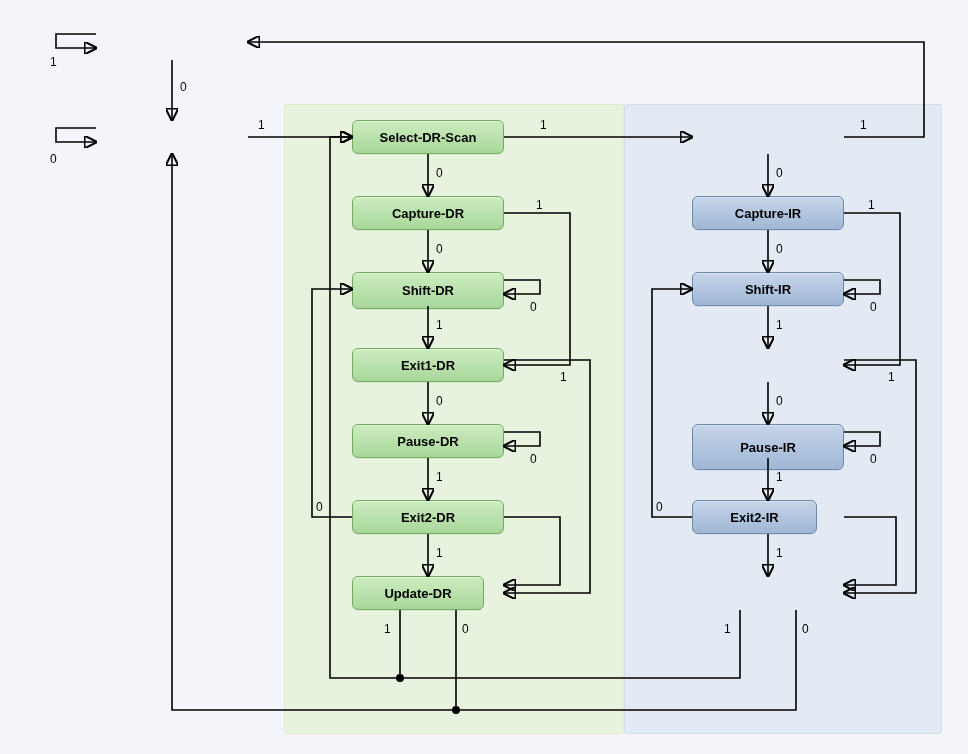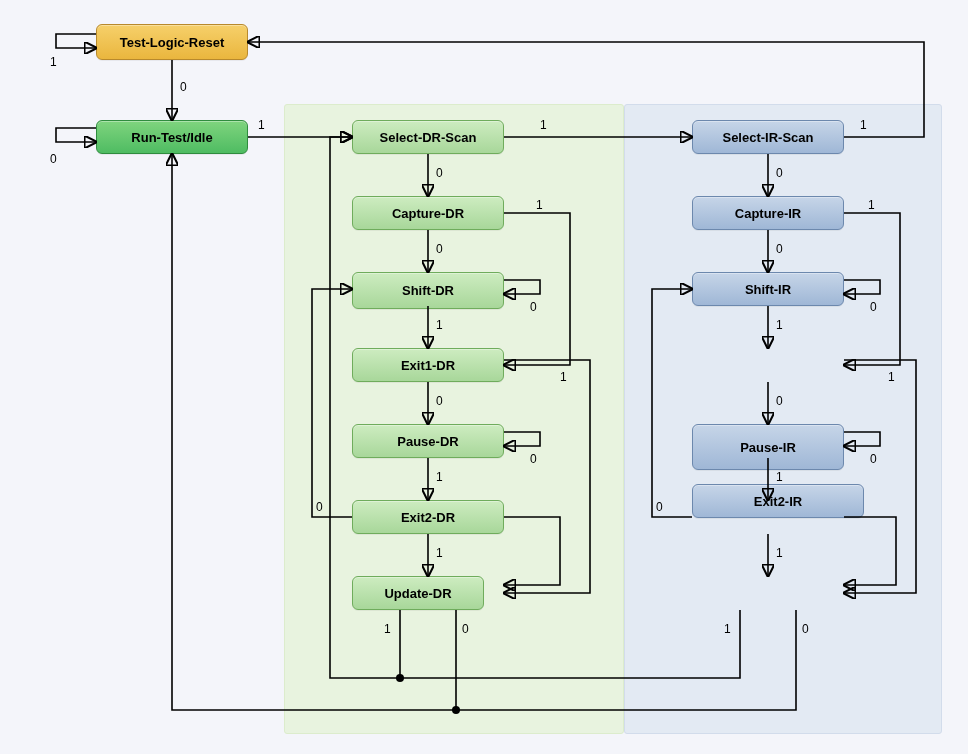--- a/index.html
+++ b/index.html
@@ -20,26 +20,20 @@
   svg line,svg path,svg polyline{stroke:#000;stroke-width:1.6;fill:none}
 </style>
 </head>
 <body>
 
 <div class="canvas">
 
   <div class="region region-dr" style="left:284px;top:104px;width:338px;height:628px"></div>
   <div class="region region-ir" style="left:624px;top:104px;width:316px;height:628px"></div>
 
-  <div class="node n-gold" style="left:96px;top:24px;width:152px;height:36px">
-      <span>Test-Logic-Reset</span>
-    </div>
-  <div class="node n-green" style="left:96px;top:120px;width:152px;height:34px">
-      <span>Run-Test/Idle</span>
-    </div>
 
   <div class="node n-mint" style="left:352px;top:120px;width:152px;height:34px">
       <span>Select-DR-Scan</span>
     </div>
   <div class="node n-mint" style="left:352px;top:196px;width:152px;height:34px">
       <span>Capture-DR</span>
     </div>
   <div class="node n-mint" style="left:352px;top:272px;width:152px;height:37px">
       <span>Shift-DR</span>
     </div>
@@ -49,33 +43,30 @@
   <div class="node n-mint" style="left:352px;top:424px;width:152px;height:34px">
       <span>Pause-DR</span>
     </div>
   <div class="node n-mint" style="left:352px;top:500px;width:152px;height:34px">
       <span>Exit2-DR</span>
     </div>
   <div class="node n-mint" style="left:352px;top:576px;width:132px;height:34px">
       <span>Update-DR</span>
     </div>
 
-  <div class="node n-blue" style="left:692px;top:120px;width:152px;height:34px">
-      <span>Select-IR-Scan</span>
-    </div>
   <div class="node n-blue" style="left:692px;top:196px;width:152px;height:34px">
       <span>Capture-IR</span>
     </div>
   <div class="node n-blue" style="left:692px;top:272px;width:152px;height:34px">
       <span>Shift-IR</span>
     </div>
   <div class="node n-blue" style="left:692px;top:424px;width:152px;height:46px">
       <span>Pause-IR</span>
     </div>
-  <div class="node n-blue" style="left:692px;top:484px;width:172px;height:34px">
+  <div class="node n-blue" style="left:692px;top:500px;width:125px;height:34px">
       <span>Exit2-IR</span>
     </div>
 
   <svg width="968" height="754">
     <defs>
       <marker id="ah" viewBox="0 0 10 10" refX="9" refY="5" markerWidth="8" markerHeight="8" orient="auto-start-reverse">
         <path d="M0,0 L10,5 L0,10 z" fill="#000"></path>
       </marker>
     </defs>
 

